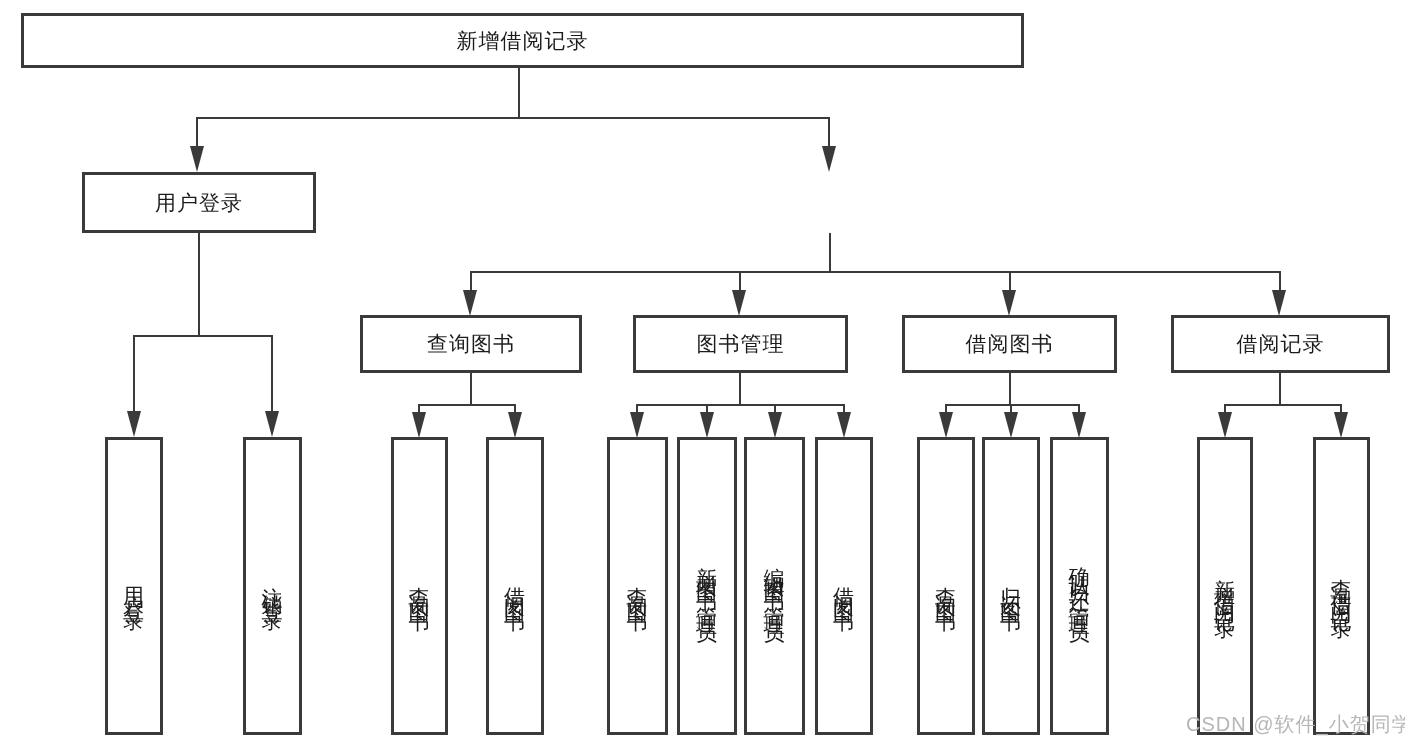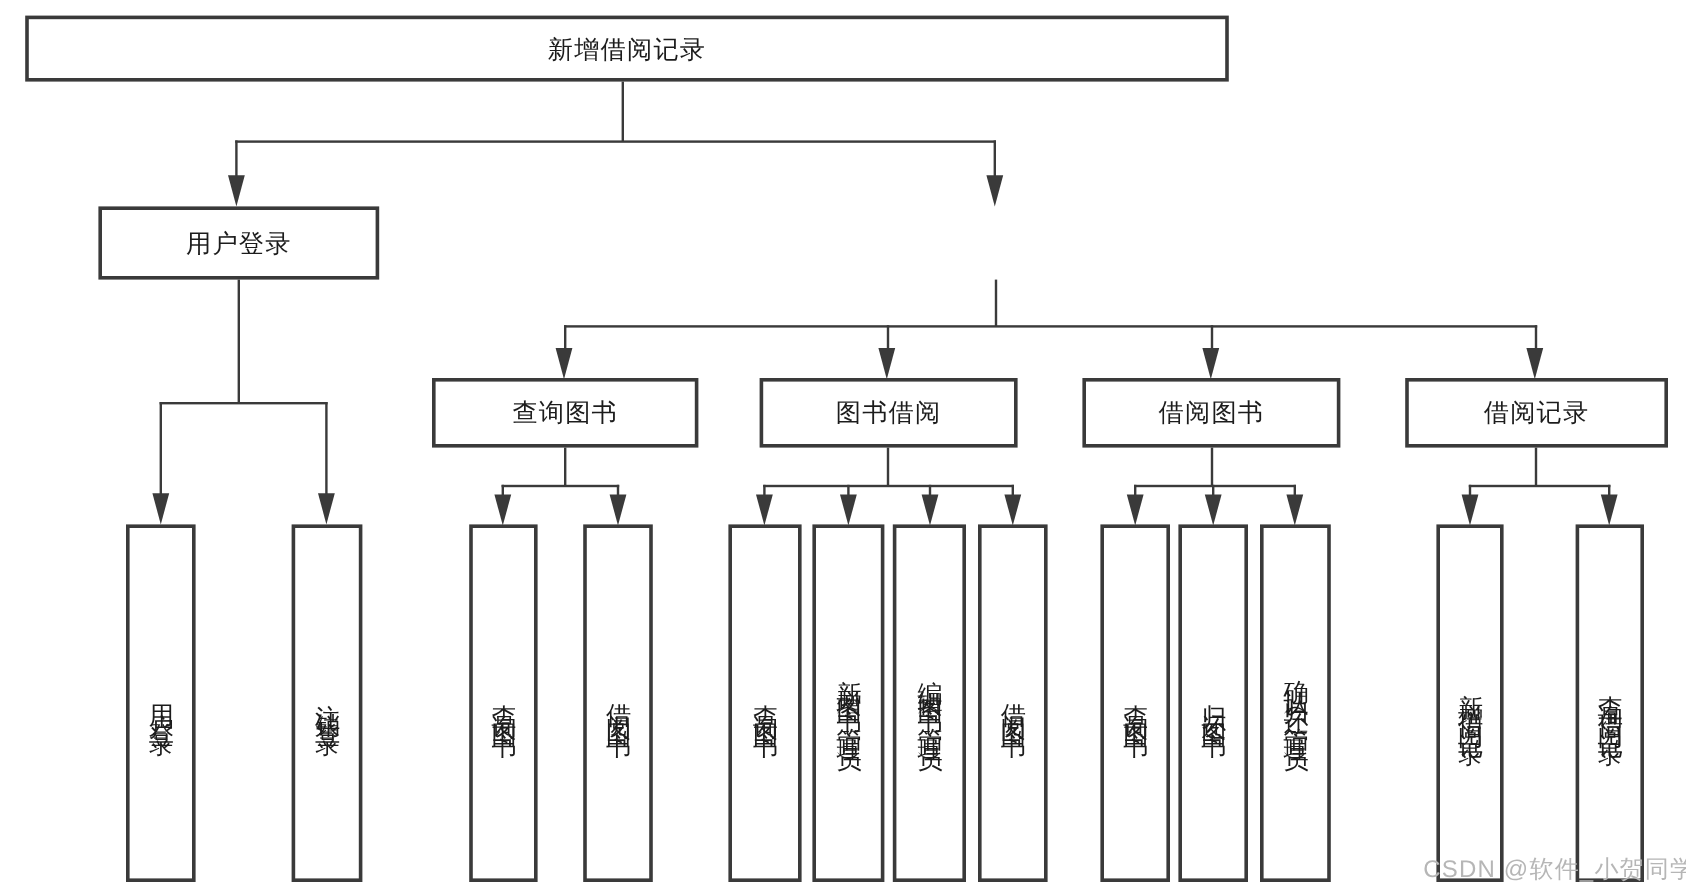--- a/index.html
+++ b/index.html
@@ -38,21 +38,21 @@
   </div>
 
   <div class="box" style="left:82px;top:172px;width:234px;height:61px;">
     <span class="hlabel">用户登录</span>
   </div>
 
   <div class="box" style="left:360px;top:315px;width:222px;height:58px;">
     <span class="hlabel">查询图书</span>
   </div>
   <div class="box" style="left:633px;top:315px;width:215px;height:58px;">
-    <span class="hlabel">图书借阅</span>
+    <span class="hlabel">图书管理</span>
   </div>
   <div class="box" style="left:902px;top:315px;width:215px;height:58px;">
     <span class="hlabel">借阅图书</span>
   </div>
   <div class="box" style="left:1171px;top:315px;width:219px;height:58px;">
     <span class="hlabel">借阅记录</span>
   </div>
 
   <div class="box" style="left:105px;top:437px;width:58px;height:298px;">
     <span class="vlabel">用户登录</span>

